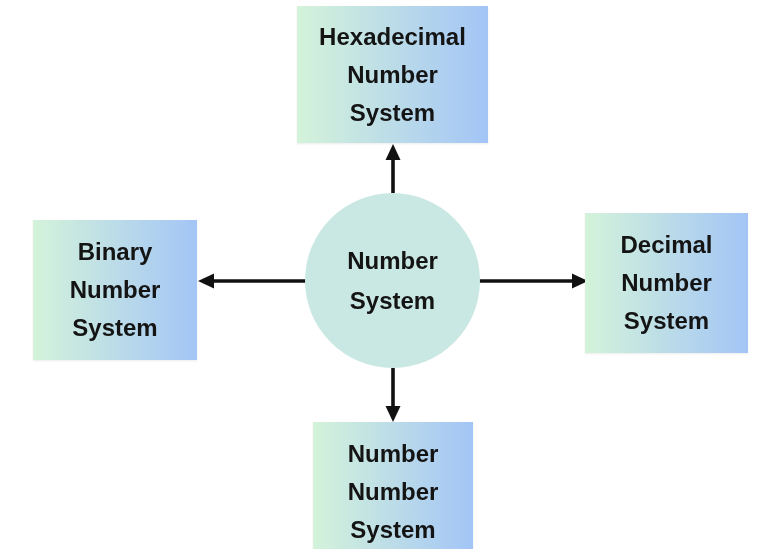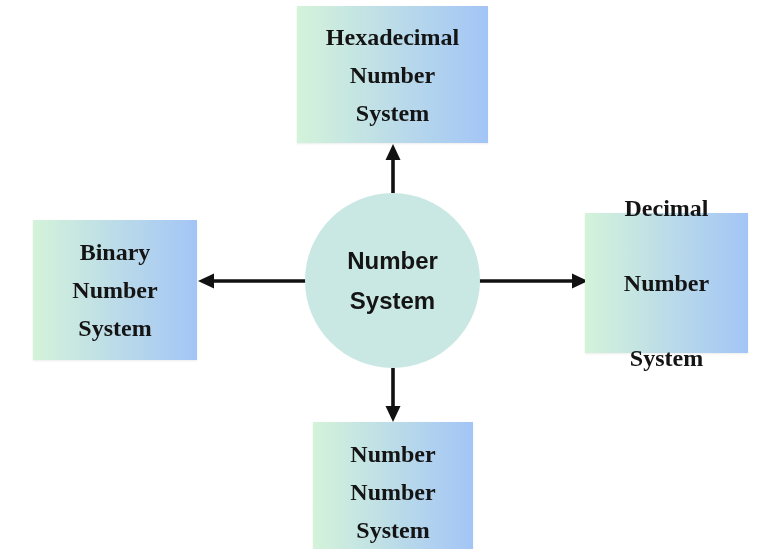--- a/index.html
+++ b/index.html
@@ -26,26 +26,25 @@
     flex-direction: column;
     justify-content: center;
     align-items: center;
     background: linear-gradient(90deg, var(--box-g1), var(--box-g2));
     color: var(--text);
     font-weight: 700;
     font-size: 24px;
     line-height: 38px;
     text-align: center;
     box-shadow: 0 1px 2px rgba(0,0,0,0.08);
-    font-family: Liberation Serif, serif;
   }
   .node-box span { white-space: nowrap; }
   #box-hexadecimal { left: 297px; top: 6px;   width: 191px; height: 137px; }
   #box-binary      { left: 33px;  top: 220px; width: 164px; height: 140px; }
-  #box-decimal     { left: 585px; top: 213px; width: 163px; height: 140px; gap: 37px; }
+  #box-decimal     { left: 585px; top: 213px; width: 163px; height: 140px; }
   #box-octal       { left: 313px; top: 422px; width: 160px; height: 140px; }
   .center-circle {
     position: absolute;
     left: 305px; top: 193px;
     width: 175px; height: 175px;
     border-radius: 50%;
     background: var(--circle-fill);
     display: flex;
     flex-direction: column;
     justify-content: center;

